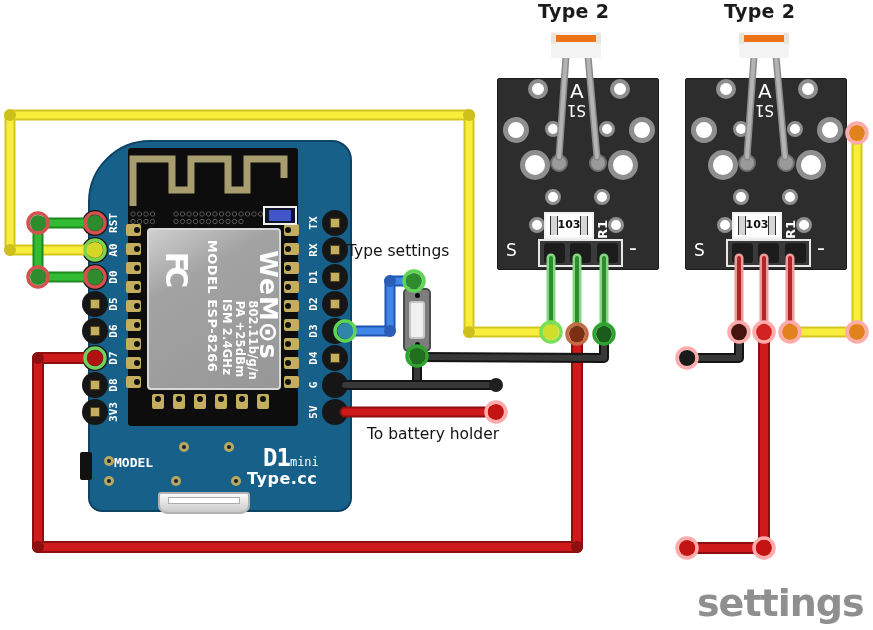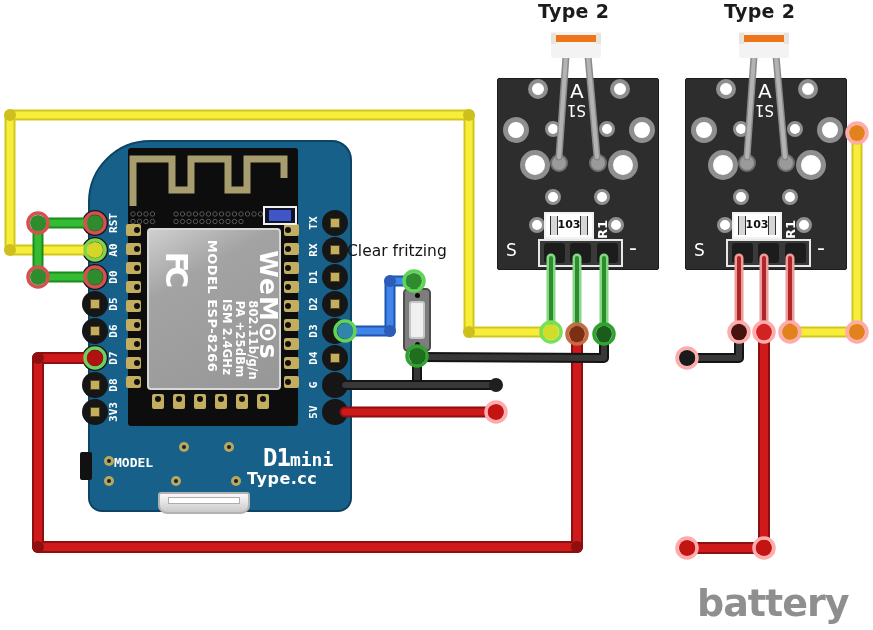--- a/index.html
+++ b/index.html
@@ -25,21 +25,21 @@
   .pinpad{width:10px;height:10px;background:#c3ad5e;border:1px solid #4f421a;box-sizing:border-box;}
   .pinlabel{font-family:"DejaVu Sans Mono",monospace;font-size:11px;font-weight:bold;color:#fff;}
   #reset-tab{left:80px;top:452px;width:12px;height:28px;background:#111;border-radius:2px;}
   #reset-text{left:114px;top:455px;font-family:"DejaVu Sans Mono",monospace;
               font-size:13px;font-weight:bold;color:#fff;}
   .boardhole{border-radius:50%;background:#b9a75f;}
   .boardhole i{position:absolute;left:50%;top:50%;width:4px;height:4px;margin:-2px 0 0 -2px;
                border-radius:50%;background:#123;display:block;}
   #dname{left:263px;top:444px;color:#fff;font-family:"DejaVu Sans Mono",monospace;display:flex;align-items:baseline;}
   #dname .big{font-size:24px;font-weight:bold;letter-spacing:-1px;}
-  #dname .small{font-size:18px;font-weight:bold;}
+  #dname .small{font-size:12px;font-weight:normal;}
   #brand{left:247px;top:469px;color:#fff;font-size:16px;font-weight:bold;letter-spacing:0.5px;}
   #usb{left:158px;top:492px;width:92px;height:22px;border-radius:3px 3px 9px 9px;
        background:linear-gradient(#fafafa,#c9c9c9);border:2px solid #b2b2b2;box-sizing:border-box;}
   #usb i{position:absolute;left:8px;right:8px;top:3px;height:5px;background:#fff;border:1px solid #adadad;display:block;}
   
   #button-body{left:403px;top:288px;width:28px;height:64px;background:#7d7d7d;
                border:2px solid #4c4c4c;box-sizing:border-box;border-radius:5px;}
   #button-face{left:409px;top:301px;width:16px;height:38px;background:#f0f0f0;
                border:2px solid #c6c6c6;box-sizing:border-box;border-radius:3px;}
   .btn-dot{width:5px;height:5px;border-radius:50%;background:#0a0a0a;}
@@ -417,17 +417,18 @@
         <u style="left: 0px;"></u>
         <u style="right: 0px;"></u>
       </div>
       <div class="ldr" style="left: 739px; top: 32px; position: absolute;">
         <i></i>
         <u style="left: 0px;"></u>
         <u style="right: 0px;"></u>
       </div>
     </div>
 
-  <div class="abs anno" id="clear-settings">Clear fritzing</div>
+  <div class="abs anno" id="clear-settings">Type settings</div>
+  <div class="abs anno" id="to-battery">To battery holder</div>
   <div class="sensor-title" style="left:538px;">Type 2</div>
   <div class="sensor-title" style="left:724px;">Type 2</div>
-  <div class="abs" id="watermark">battery</div>
+  <div class="abs" id="watermark">settings</div>
 </div>
 
 </body></html>

